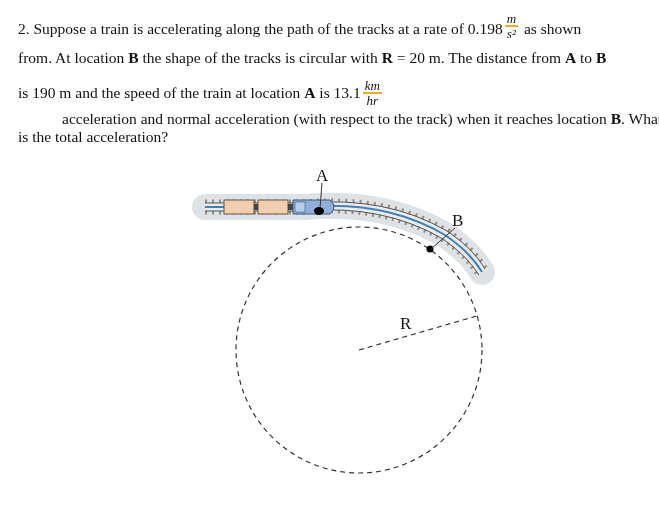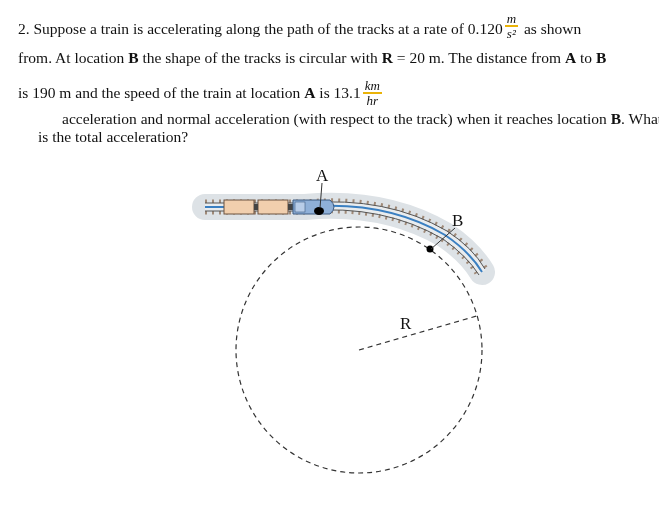--- a/index.html
+++ b/index.html
@@ -12,21 +12,21 @@
   b { font-weight:bold; }
   .diagram { position:absolute; left:0; top:0; }
   .lbl { position:absolute; font-family:"Liberation Serif","DejaVu Serif",serif; font-size:17px; color:#111; }
 </style>
 </head>
 <body>
 
 <div class="line" style="top:16px;">
   <span>2.</span>
   <span>Suppose a train is accelerating along the path of the tracks at a rate of</span>
-  <span>0.120</span><span class="frac" style="top:-4px;"><span class="num">m</span><span class="den">s²</span></span>
+  <span>0.198</span><span class="frac" style="top:-4px;"><span class="num">m</span><span class="den">s²</span></span>
   <span>as shown</span>
 </div>
 
 <div class="line" style="top:49px;">
   <span>from. At location</span>
   <b>B</b>
   <span>the shape of the tracks is circular with</span>
   <b>R</b>
   <span>= 20 m. The distance from</span>
   <b>A</b>
@@ -39,21 +39,21 @@
   <b>A</b>
   <span>is</span>
   <span>13.1</span><span class="frac" style="top:-1px;"><span class="num">km</span><span class="den">hr</span></span>
 </div>
 
 <div class="line" style="top:110px;margin-left:44px;">
   <span>acceleration and normal acceleration (with respect to the track) when it reaches location</span>
   <b>B</b><span>. What</span>
 </div>
 
-<div class="line" style="top:128px;margin-left:20px;">
+<div class="line" style="top:128px;">
   <span>is the total acceleration?</span>
 </div>
 
 <svg class="diagram" width="659" height="517" viewBox="0 0 659 517">
 
   <circle cx="359" cy="350" r="123" fill="none" stroke="#333" stroke-width="1.2" stroke-dasharray="5,4"></circle>
 
   <line x1="359" y1="350" x2="480" y2="315" stroke="#333" stroke-width="1.2" stroke-dasharray="5,4"></line>
 
   <path d="M205,207 L305,207 Q385,200 445,235 Q470,252 482,272" fill="none" stroke="#dde2e6" stroke-width="26" stroke-linecap="round"></path>

